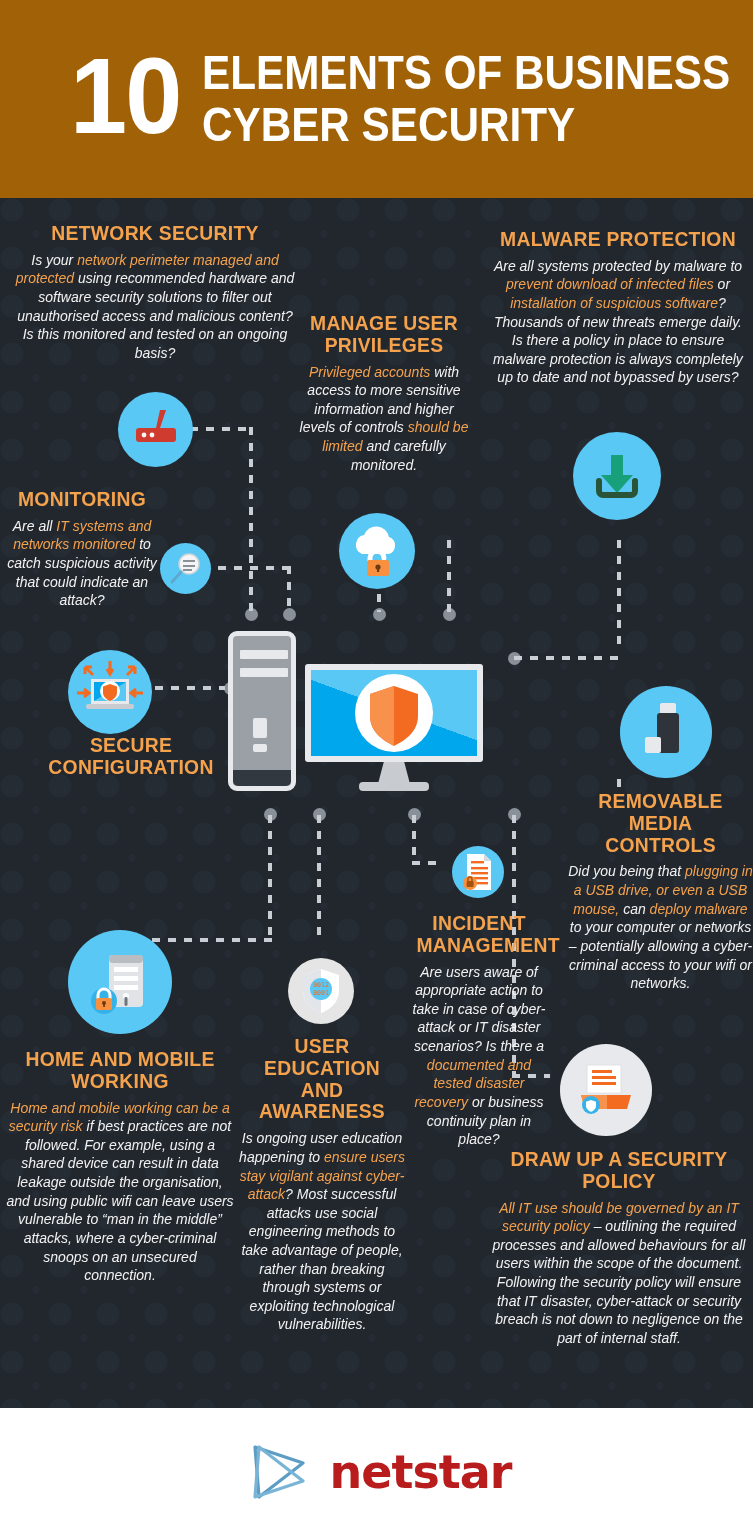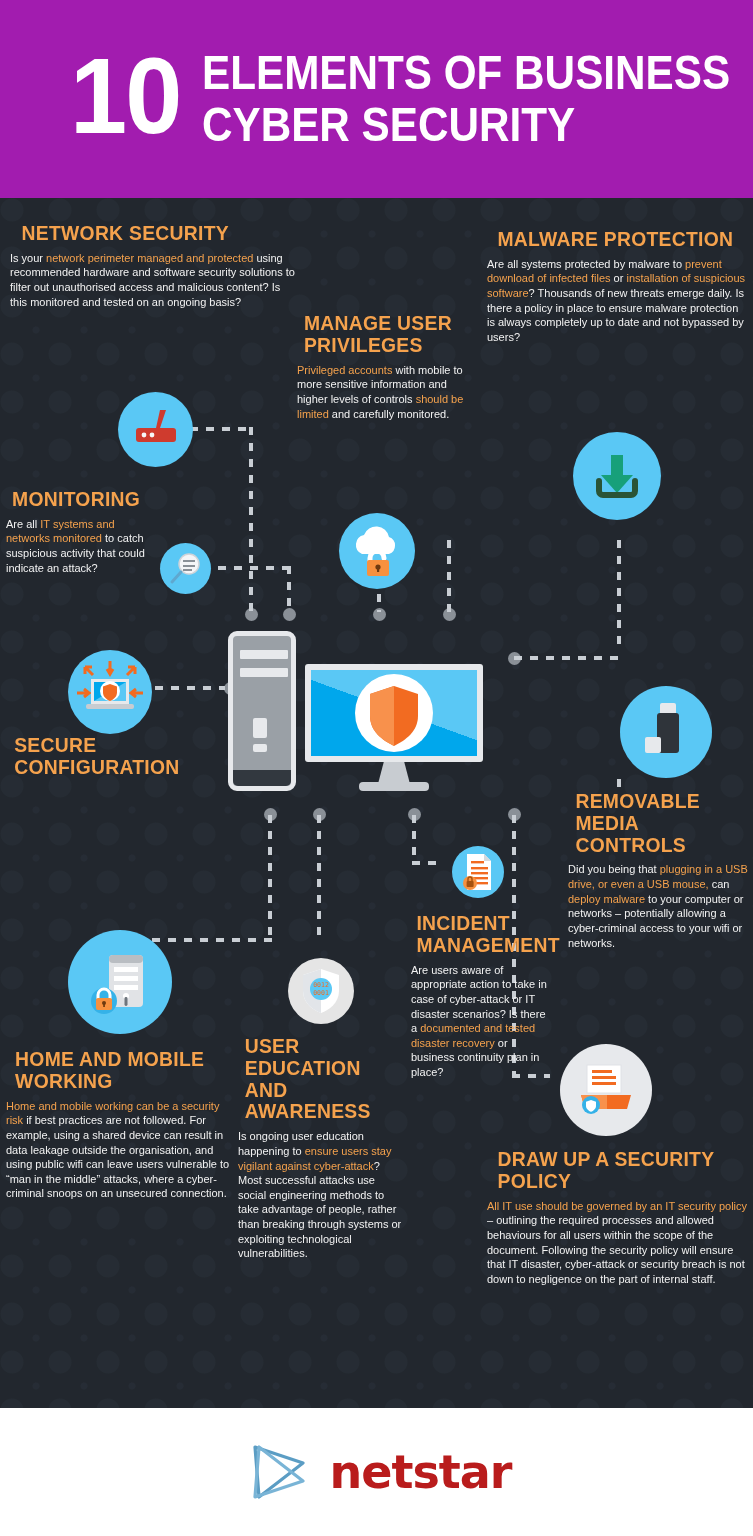--- a/index.html
+++ b/index.html
@@ -7,21 +7,21 @@
   body{
     font-family:"Liberation Sans", sans-serif;
     background:#22272e;
     overflow:hidden;
   }
   .page{ position:relative; width:753px; height:1536px; background:#22272e; }
 
   
   .header{
     position:absolute; left:0; top:0; width:753px; height:198px;
-    background:#a21caf;
+    background:#a16207;
     display:flex; align-items:center; justify-content:flex-start;
     padding-left:70px;
   }
   .hdr-num{
     font-family:"Liberation Sans Narrow","Liberation Sans",sans-serif;
     font-weight:bold; font-size:108px; color:#ffffff; line-height:.92;
     letter-spacing:-2px; transform:scaleX(.95); transform-origin:left center;
     margin-right:16px; margin-top:-6px;
   }
   .hdr-lines{ display:flex; flex-direction:column; }
@@ -53,29 +53,29 @@
     position:absolute; left:0; top:1408px; width:753px; height:128px;
     background:#ffffff; display:flex; align-items:center; justify-content:center;
   }
   .logo-wrap{ display:flex; align-items:center; gap:10px; }
   .logo-text{
     font-family:"DejaVu Sans", sans-serif; font-weight:bold;
     font-size:46px; color:#b91c1c; letter-spacing:-1px;
   }
 
   
-  .blk{ position:absolute; }
+  .blk{ position:absolute; text-align:center; }
   .blk h2{
     font-family:"Liberation Sans Narrow","Liberation Sans",sans-serif;
     font-weight:bold; color:#f5a24d; line-height:1.04;
     font-size:21px; letter-spacing:.3px; transform:scaleX(.92);
     margin-bottom:7px;
   }
   .blk p{
-    font-size:11px; line-height:1.33; color:#f2f2f2;
+    font-size:14px; line-height:1.33; color:#f2f2f2;font-style:italic;
   }
   .hl{ color:#f5a24d; }
 
   
   .circ{
     position:absolute; border-radius:50%; background:#5ac8f5;
     display:flex; align-items:center; justify-content:center;
   }
   .circ.orange{ background:#e5e5e5; }
   .circ.pale{ background:#e7e9ec; }
@@ -309,21 +309,21 @@
     </svg>
   </div>
 
   <div class="blk" style="left:10px;top:222px;width:290px;">
     <h2>NETWORK SECURITY</h2>
     <p><span>Is your </span><span class="hl">network perimeter managed and protected</span><span> using recommended hardware and software security solutions to filter out unauthorised access and malicious content? Is this monitored and tested on an ongoing basis?</span></p>
   </div>
 
   <div class="blk" style="left:297px;top:312px;width:174px;">
     <h2>MANAGE USER PRIVILEGES</h2>
-    <p><span class="hl">Privileged accounts</span><span> with mobile to more sensitive information and higher levels of controls </span><span class="hl">should be limited</span><span> and carefully monitored.</span></p>
+    <p><span class="hl">Privileged accounts</span><span> with access to more sensitive information and higher levels of controls </span><span class="hl">should be limited</span><span> and carefully monitored.</span></p>
   </div>
 
   <div class="blk" style="left:487px;top:228px;width:262px;">
     <h2>MALWARE PROTECTION</h2>
     <p><span>Are all systems protected by malware to </span><span class="hl">prevent download of infected files</span><span> or </span><span class="hl">installation of suspicious software</span><span>? Thousands of new threats emerge daily. Is there a policy in place to ensure malware protection is always completely up to date and not bypassed by users?</span></p>
   </div>
 
   <div class="blk" style="left:6px;top:488px;width:152px;">
     <h2>MONITORING</h2>
     <p><span>Are all </span><span class="hl">IT systems and networks monitored</span><span> to catch suspicious activity that could indicate an attack?</span></p>

